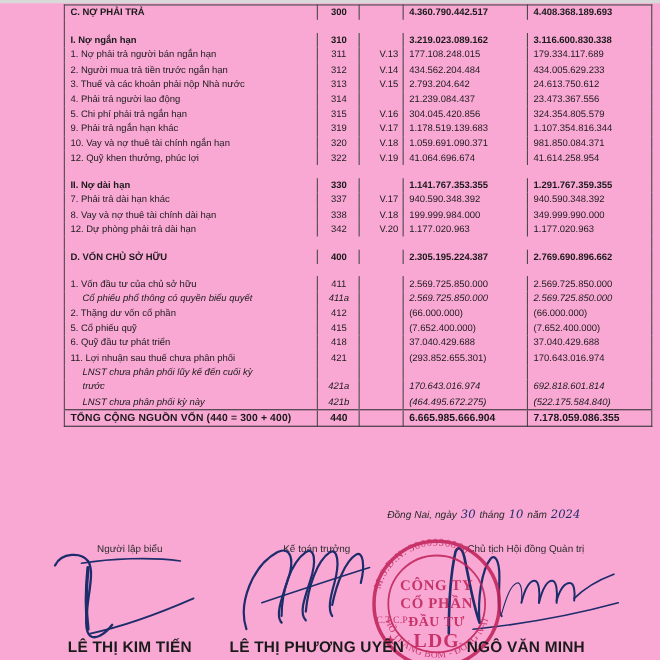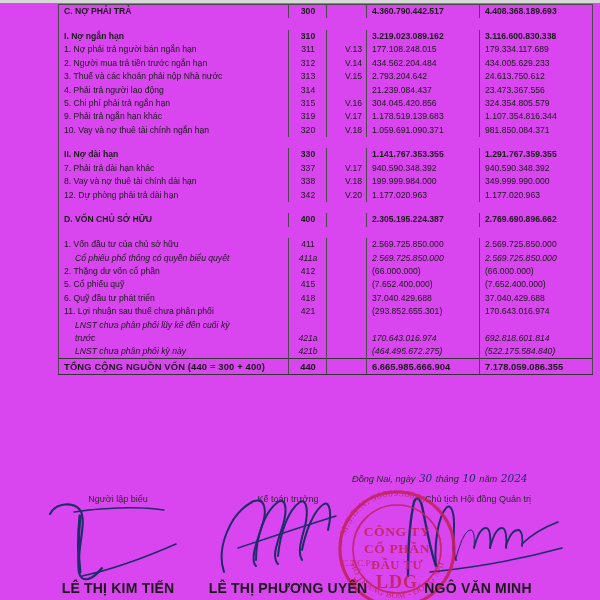--- a/index.html
+++ b/index.html
@@ -14,21 +14,21 @@
     font-family: "Liberation Sans", sans-serif;
     color: #1a1a1a;
     overflow: hidden;
   }
 
   
   #page {
     position: relative;
     width: 600px;
     height: 600px;
-    background: #d946ef;
+    background: #f9a8d4;
   }
 
   
   .scan-band {
     position: absolute;
     left: 0; right: 0; top: 0;
     height: 3px;
     background: #d9d9d9;
   }
 
@@ -89,21 +89,21 @@
   #sign-block {
     position: absolute;
     left: 0;
     top: 452px;
     width: 600px;
     height: 148px;
   }
   .place-date {
     position: absolute;
     left: 352px;
-    top: 20px;
+    top: 10px;
     font-size: 9.2px;
     font-style: italic;
     color: #2a2a2a;
     white-space: nowrap;
   }
   .hand-date {
     font-family: "DejaVu Serif", serif;
     font-style: italic;
     color: #1d2c6b;
     font-size: 10.5px;
@@ -214,20 +214,27 @@
           <td class="note">V.17</td>
           <td class="val">1.178.519.139.683</td>
           <td class="val">1.107.354.816.344</td>
         </tr>
         <tr class="">
           <td class="label">10. Vay và nợ thuê tài chính ngắn hạn</td>
           <td class="code">320</td>
           <td class="note">V.18</td>
           <td class="val">1.059.691.090.371</td>
           <td class="val">981.850.084.371</td>
+        </tr>
+        <tr class="">
+          <td class="label">12. Quỹ khen thưởng, phúc lợi</td>
+          <td class="code">322</td>
+          <td class="note">V.19</td>
+          <td class="val">41.064.696.674</td>
+          <td class="val">41.614.258.954</td>
         </tr>
         <tr class="gap">
           <td colspan="5"></td>
         </tr>
         <tr class="">
           <td class="label bold">II. Nợ dài hạn</td>
           <td class="code bold">330</td>
           <td class="note"></td>
           <td class="val bold">1.141.767.353.355</td>
           <td class="val bold">1.291.767.359.355</td>

